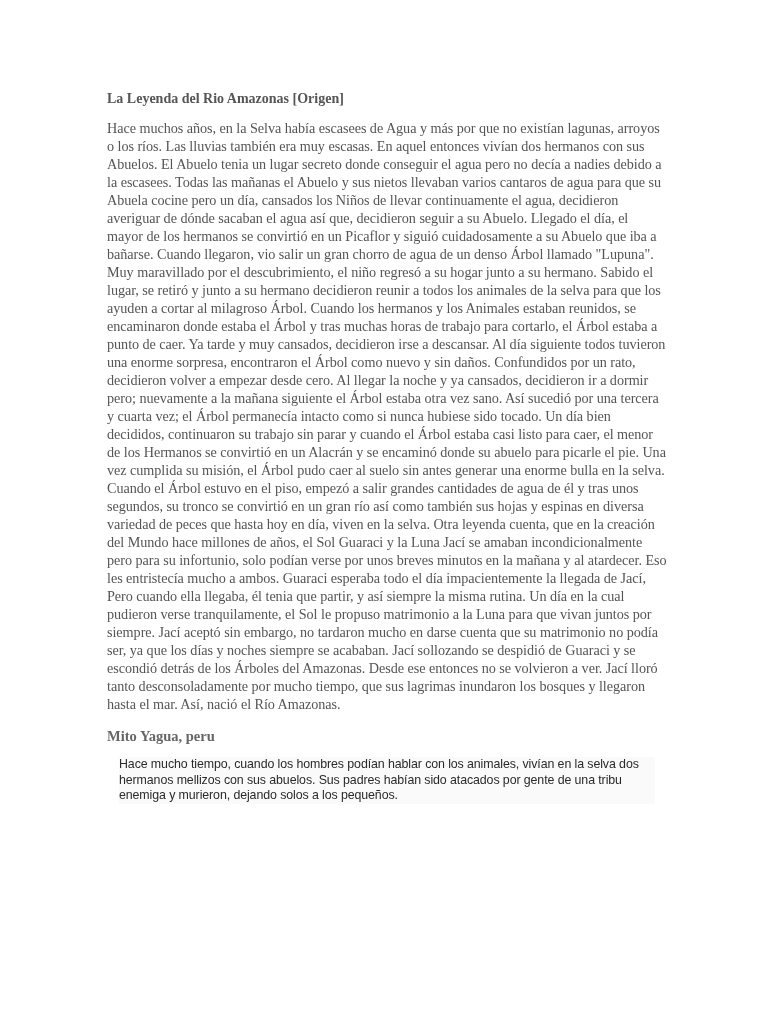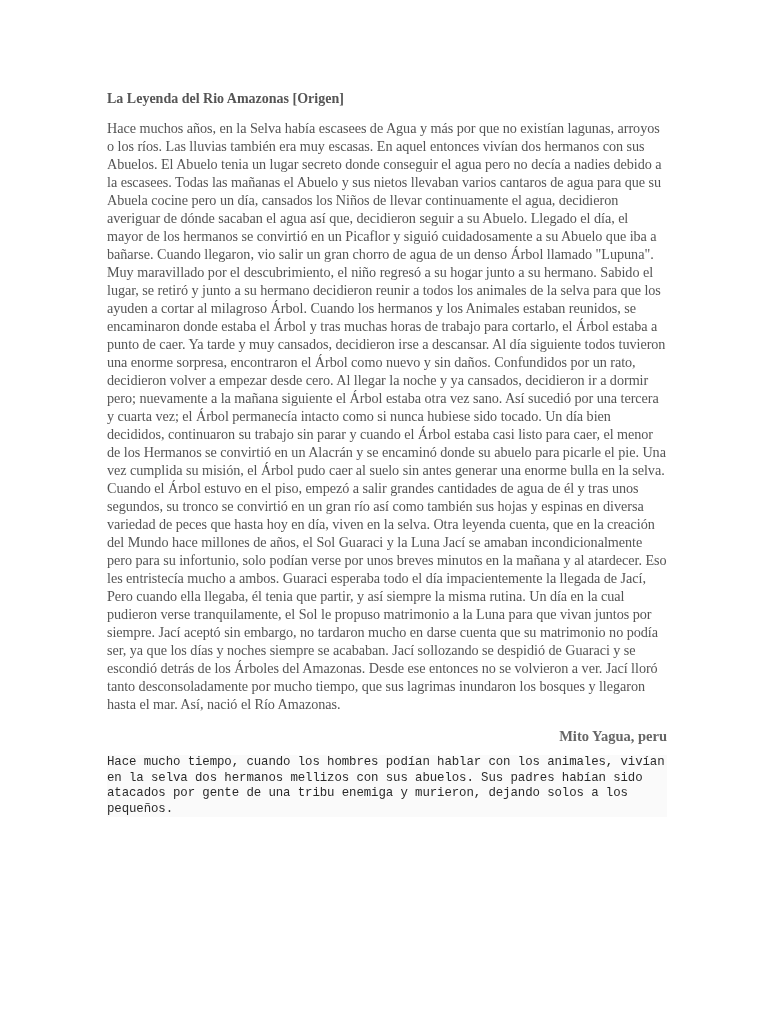--- a/index.html
+++ b/index.html
@@ -9,26 +9,26 @@
       font-family: "Liberation Serif", serif;
       font-size: 14px; color: #555555; margin: 0 0 11px 0; line-height: 18px;
     }
     .serif-body {
       font-family: "Liberation Serif", serif;
       font-size: 14.2px; line-height: 18px; color: #555555;
       margin: 0; text-align: left; letter-spacing: -0.05px;
     }
     .subtitle {
       font-family: "Liberation Serif", serif;
-      font-size: 14.5px; color: #666666; margin: 14px 0 10px 0; line-height: 18px; text-align: right;
+      font-size: 14.5px; color: #666666; margin: 14px 0 10px 0; line-height: 18px;
     }
     .sans-body {
-      font-family: Liberation Mono, monospace;
+      font-family: Liberation Sans, sans-serif;
       font-size: 12.4px; line-height: 15.5px; color: #2a2a2a;
-      margin: 0; background: #fafafa; letter-spacing: -0.1px;
+      margin: 12px; background: #fafafa; letter-spacing: -0.1px;
     }
     .sans-body span { display: block; }
   </style>
 </head>
 <body>
 
 <div class="page">
   <h1 class="title">La Leyenda del Rio Amazonas [Origen]</h1>
   <p class="serif-body"> Hace muchos años, en la Selva había escasees de Agua y más por que no existían lagunas, arroyos o los ríos. Las lluvias también era muy escasas. En aquel entonces vivían dos hermanos con sus Abuelos. El Abuelo tenia un lugar secreto donde conseguir el agua pero no decía a nadies debido a la escasees. Todas las mañanas el Abuelo y sus nietos llevaban varios cantaros de agua para que su Abuela cocine pero un día, cansados los Niños de llevar continuamente el agua, decidieron averiguar de dónde sacaban el agua así que, decidieron seguir a su Abuelo. Llegado el día, el mayor de los hermanos se convirtió en un Picaflor y siguió cuidadosamente a su Abuelo que iba a bañarse. Cuando llegaron, vio salir un gran chorro de agua de un denso Árbol llamado "Lupuna". Muy maravillado por el descubrimiento, el niño regresó a su hogar junto a su hermano. Sabido el lugar, se retiró y junto a su hermano decidieron reunir a todos los animales de la selva para que los ayuden a cortar al milagroso Árbol. Cuando los hermanos y los Animales estaban reunidos, se encaminaron donde estaba el Árbol y tras muchas horas de trabajo para cortarlo, el Árbol estaba a punto de caer. Ya tarde y muy cansados, decidieron irse a descansar. Al día siguiente todos tuvieron una enorme sorpresa, encontraron el Árbol como nuevo y sin daños. Confundidos por un rato, decidieron volver a empezar desde cero. Al llegar la noche y ya cansados, decidieron ir a dormir pero; nuevamente a la mañana siguiente el Árbol estaba otra vez sano. Así sucedió por una tercera y cuarta vez; el Árbol permanecía intacto como si nunca hubiese sido tocado. Un día bien decididos, continuaron su trabajo sin parar y cuando el Árbol estaba casi listo para caer, el menor de los Hermanos se convirtió en un Alacrán y se encaminó donde su abuelo para picarle el pie. Una vez cumplida su misión, el Árbol pudo caer al suelo sin antes generar una enorme bulla en la selva. Cuando el Árbol estuvo en el piso, empezó a salir grandes cantidades de agua de él y tras unos segundos, su tronco se convirtió en un gran río así como también sus hojas y espinas en diversa variedad de peces que hasta hoy en día, viven en la selva. Otra leyenda cuenta, que en la creación del Mundo hace millones de años, el Sol Guaraci y la Luna Jací se amaban incondicionalmente pero para su infortunio, solo podían verse por unos breves minutos en la mañana y al atardecer. Eso les entristecía mucho a ambos. Guaraci esperaba todo el día impacientemente la llegada de Jací, Pero cuando ella llegaba, él tenia que partir, y así siempre la misma rutina. Un día en la cual pudieron verse tranquilamente, el Sol le propuso matrimonio a la Luna para que vivan juntos por siempre. Jací aceptó sin embargo, no tardaron mucho en darse cuenta que su matrimonio no podía ser, ya que los días y noches siempre se acababan. Jací sollozando se despidió de Guaraci y se escondió detrás de los Árboles del Amazonas. Desde ese entonces no se volvieron a ver. Jací lloró tanto desconsoladamente por mucho tiempo, que sus lagrimas inundaron los bosques y llegaron hasta el mar. Así, nació el Río Amazonas.</p>
   <h2 class="subtitle">Mito Yagua, peru</h2>

